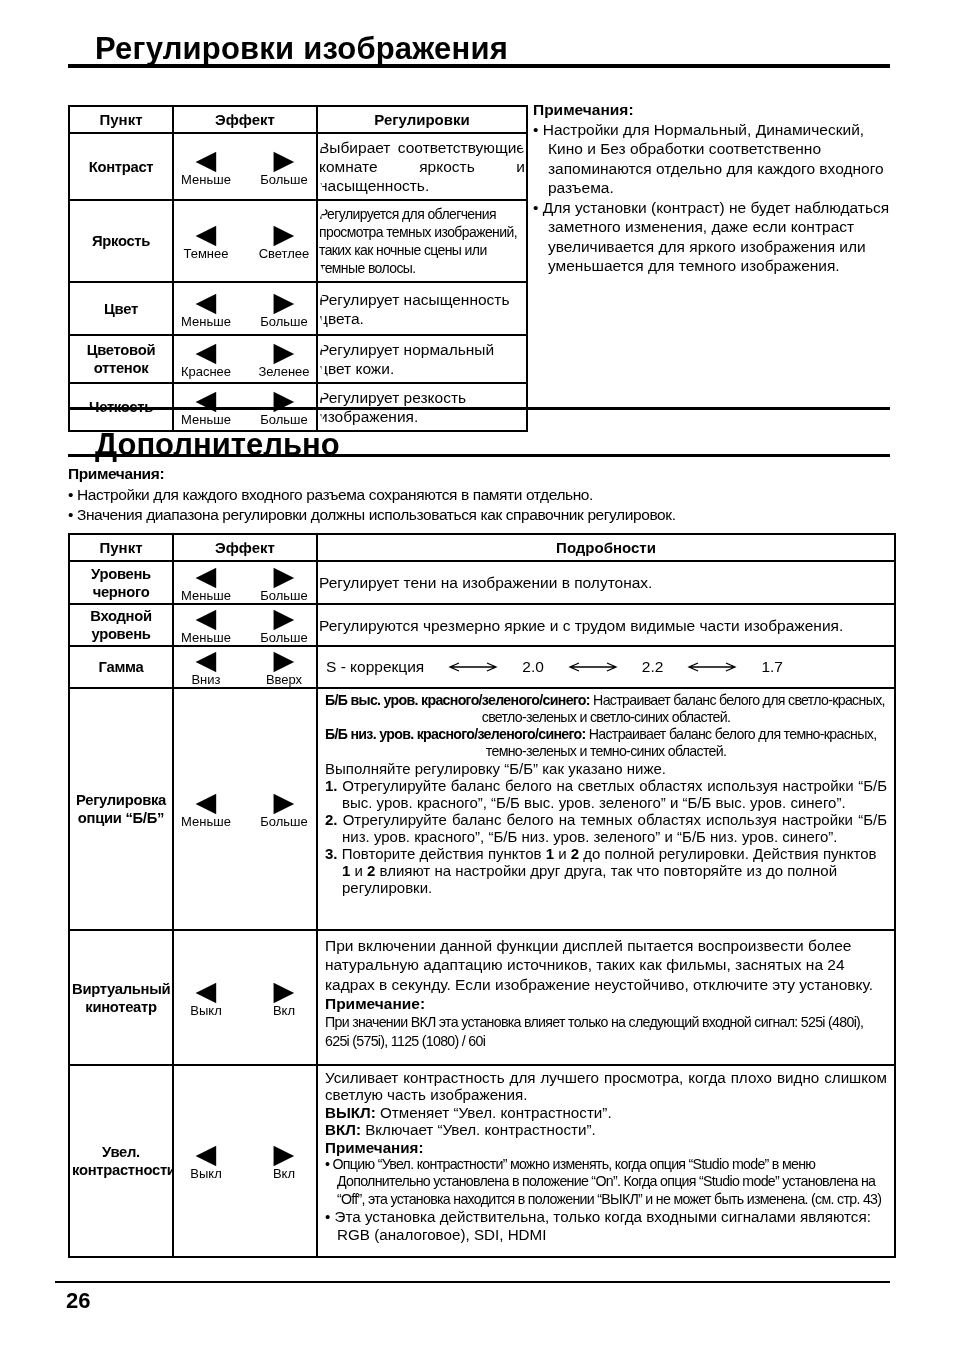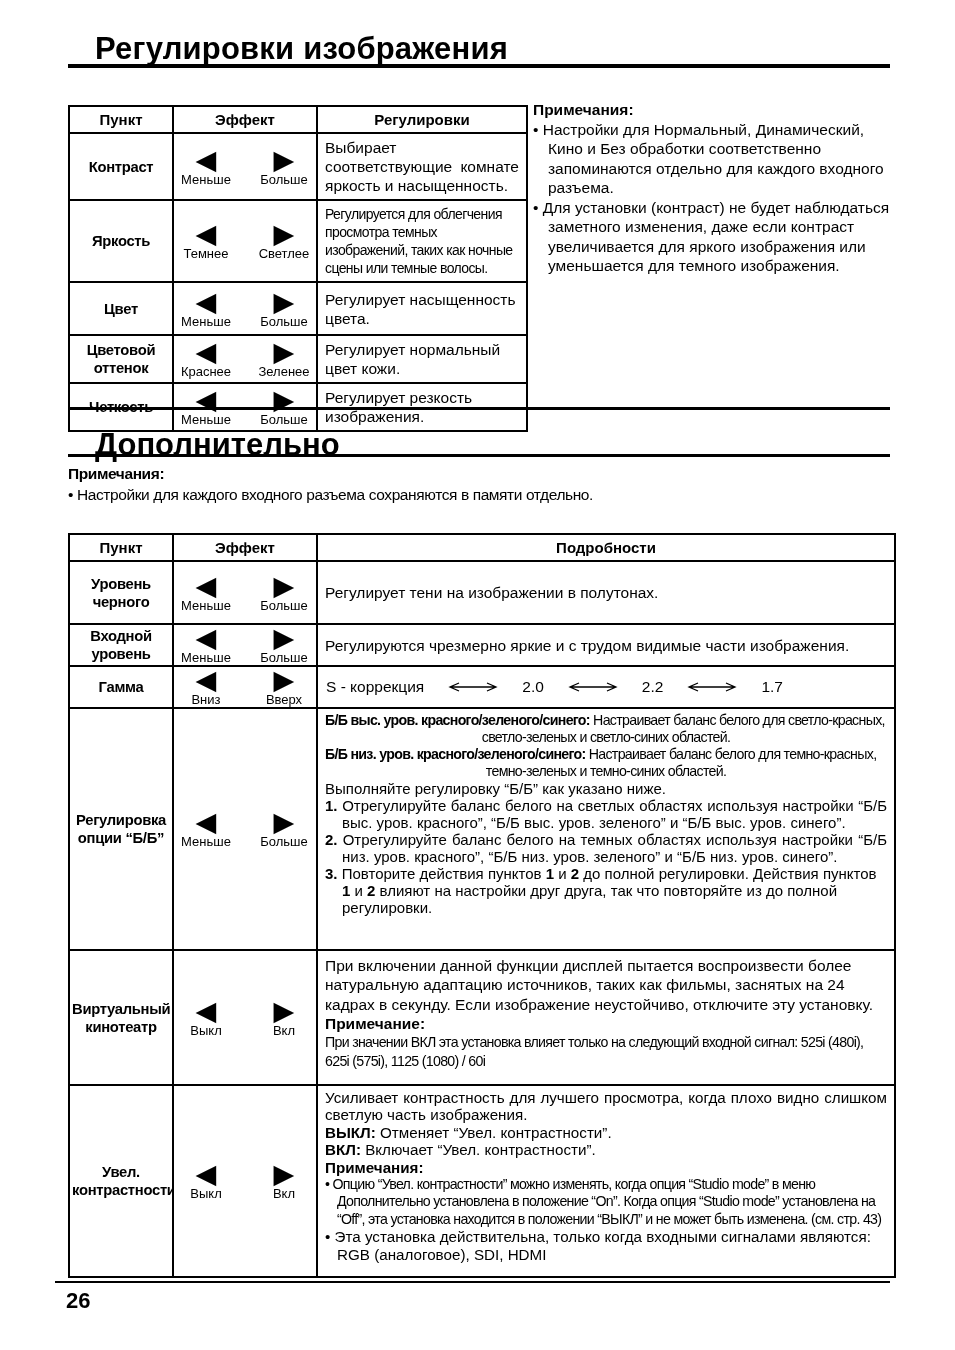--- a/index.html
+++ b/index.html
@@ -11,21 +11,21 @@
   }
   .rule { position:absolute; background:#000; }
   .h1 { position:absolute; left:95px; top:31px; font-size:31px; font-weight:bold; letter-spacing:0.2px; }
   .h2 { position:absolute; left:95px; top:413px; font-size:31px; font-weight:bold;margin-top:14px; }
 
   table { position:absolute; border-collapse:collapse; table-layout:fixed; }
   th, td { border:2px solid #000; padding:0; vertical-align:middle; overflow:hidden; }
   th { font-size:15px; font-weight:bold; text-align:center; }
 
   .c-item { font-size:14.8px; font-weight:bold; text-align:center; line-height:18px; padding:2px; letter-spacing:-0.3px; }
-  .c-desc { font-size:15.5px; line-height:19px; padding:4px 7px;border-radius:25px; }
+  .c-desc { font-size:15.5px; line-height:19px; padding:4px 1px;border-radius:25px; }
   .desc-narrow { font-size:14px; letter-spacing:-0.6px; line-height:18px; }
   .just { text-align:justify; }
 
   .eff { display:flex; justify-content:center; gap:24px; }
   .stack { display:flex; flex-direction:column; align-items:center; min-width:54px; }
   .tri { font-size:27px; line-height:26px; }
   .albl { font-size:13px; line-height:14px; }
 
   .notes1 { position:absolute; left:533px; top:100px; width:362px; font-size:15.5px; line-height:19.5px; }
   .notes2 { position:absolute; left:68px; top:464px; width:822px; font-size:15.5px; line-height:20.5px; letter-spacing:-0.4px; }
@@ -159,35 +159,36 @@
     <div class="note-item">Для установки (контраст) не будет наблюдаться заметного изменения, даже если контраст увеличивается для яркого изображения или уменьшается для темного изображения.</div>
   </div>
 
   <div class="rule" style="left:68px; top:407px; width:822px; height:3px;"></div>
   <div class="h2">Дополнительно</div>
   <div class="rule" style="left:68px; top:454px; width:822px; height:3px;"></div>
 
   <div class="notes2">
     <div class="notes-title">Примечания:</div>
     <div class="note-item">Настройки для каждого входного разъема сохраняются в памяти отдельно.</div>
+    <div class="note-item">Значения диапазона регулировки должны использоваться как справочник регулировок.</div>
   </div>
 
   <table id="table2" style="left:68px; top:533px; width:826px;">
     <colgroup>
         <col style="width:104px">
         <col style="width:144px">
         <col style="width:578px">
       </colgroup>
     <tbody>
         <tr style="height:27px;">
       <th>Пункт</th>
       <th>Эффект</th>
       <th>Подробности</th>
     </tr>
-    <tr style="height:63px;">
+    <tr style="height:43px;">
       <td class="c-item">Уровень черного</td>
       <td>
         <div class="eff">
           <div class="stack">
                 <span class="tri">◀</span>
                 <span class="albl">Меньше</span>
               </div>
           <div class="stack">
                 <span class="tri">▶</span>
                 <span class="albl">Больше</span>

